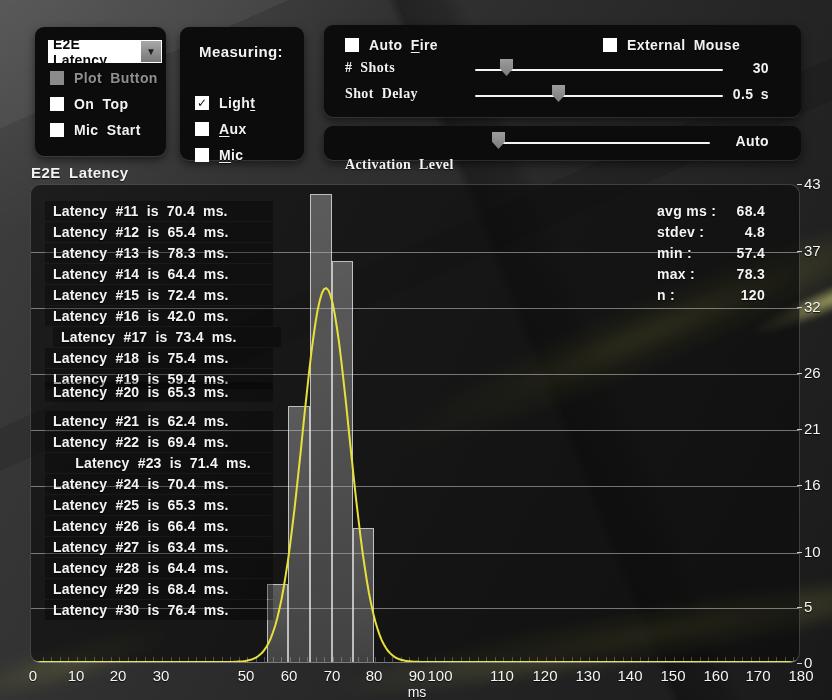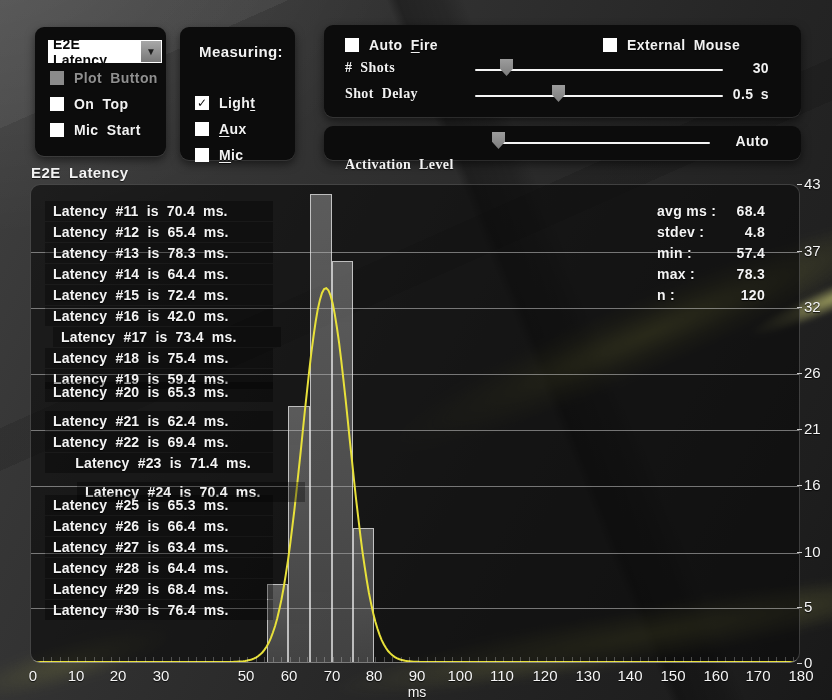--- a/index.html
+++ b/index.html
@@ -21,21 +21,21 @@
   .streakA2 { left:742px; top:284px; width:190px; height:26px; transform:rotate(-23deg);
     background:radial-gradient(closest-side, rgba(228,228,130,0.62), transparent); filter:blur(2px); }
   .streakB { left:330px; top:606px; width:640px; height:56px; transform:rotate(-10deg);
     background:radial-gradient(closest-side, rgba(165,165,75,0.34), transparent); filter:blur(3px); }
   .streakC { left:-40px; top:642px; width:220px; height:42px; transform:rotate(-16deg);
     background:radial-gradient(closest-side, rgba(150,150,66,0.25), transparent); filter:blur(4px); }
 
   .panel { position:absolute; background:#0c0c0c; border-radius:9px;
     box-shadow:0 1px 0 rgba(255,255,255,0.10), 0 4px 10px rgba(0,0,0,0.55); }
   .p-left { left:35px; top:27px; width:131px; height:129px; }
-  .p-measuring { left:180px; top:27px; width:115px; height:133px; }
+  .p-measuring { left:180px; top:27px; width:124px; height:133px; }
   .p-fire { left:324px; top:25px; width:477px; height:92px; }
   .p-act { left:324px; top:126px; width:477px; height:34px; }
 
   .lbl, .slbl, .m-title, .chart-title { color:#f2f2f2; font-size:14px; font-weight:700;
     letter-spacing:0.4px; word-spacing:4px; text-shadow:0 1px 1px rgba(0,0,0,0.7); white-space:nowrap; }
   .lbl u, .slbl u { text-decoration:underline; text-underline-offset:2px; }
 
   
   .dropdown { position:absolute; left:13px; top:13px; width:114px; height:23px; background:#ffffff;
     display:flex; align-items:center; cursor:default; }
@@ -292,21 +292,21 @@
         <div class="logrow" style="top: 79px;">Latency #14 is 64.4 ms.</div>
         <div class="logrow" style="top: 100px;">Latency #15 is 72.4 ms.</div>
         <div class="logrow" style="top: 121px;">Latency #16 is 42.0 ms.</div>
         <div class="logrow" style="top: 142px; margin-left: 8px;">Latency #17 is 73.4 ms.</div>
         <div class="logrow" style="top: 163px;">Latency #18 is 75.4 ms.</div>
         <div class="logrow" style="top: 184px;">Latency #19 is 59.4 ms.</div>
         <div class="logrow" style="top: 197px;">Latency #20 is 65.3 ms.</div>
         <div class="logrow" style="top: 226px;">Latency #21 is 62.4 ms.</div>
         <div class="logrow" style="top: 247px;">Latency #22 is 69.4 ms.</div>
         <div class="logrow" style="top: 268px; text-align: center;">Latency #23 is 71.4 ms.</div>
-        <div class="logrow" style="top: 297px; margin-left: 32px;">Latency #24 is 70.4 ms.</div>
+        <div class="logrow" style="top: 289px;">Latency #24 is 70.4 ms.</div>
         <div class="logrow" style="top: 310px;">Latency #25 is 65.3 ms.</div>
         <div class="logrow" style="top: 331px;">Latency #26 is 66.4 ms.</div>
         <div class="logrow" style="top: 352px;">Latency #27 is 63.4 ms.</div>
         <div class="logrow" style="top: 373px;">Latency #28 is 64.4 ms.</div>
         <div class="logrow" style="top: 394px;">Latency #29 is 68.4 ms.</div>
         <div class="logrow" style="top: 415px;">Latency #30 is 76.4 ms.</div>
       </div>
     <div id="stats">
         <div class="statrow" style="top: 16px;">
           <span class="sl">avg ms :</span>
@@ -355,21 +355,21 @@
       <div class="xlab" style="left: 13px;">0</div>
       <div class="xlab" style="left: 56px;">10</div>
       <div class="xlab" style="left: 98px;">20</div>
       <div class="xlab" style="left: 141px;">30</div>
       <div class="xlab" style="left: 184px; margin-top: 31px;">40</div>
       <div class="xlab" style="left: 226px;">50</div>
       <div class="xlab" style="left: 269px;">60</div>
       <div class="xlab" style="left: 312px;">70</div>
       <div class="xlab" style="left: 354px;">80</div>
       <div class="xlab" style="left: 397px;">90</div>
-      <div class="xlab" style="left: 440px;">100</div>
+      <div class="xlab" style="left: 420px;">100</div>
       <div class="xlab" style="left: 482px;">110</div>
       <div class="xlab" style="left: 525px;">120</div>
       <div class="xlab" style="left: 568px;">130</div>
       <div class="xlab" style="left: 610px;">140</div>
       <div class="xlab" style="left: 653px;">150</div>
       <div class="xlab" style="left: 696px;">160</div>
       <div class="xlab" style="left: 738px;">170</div>
       <div class="xlab" style="left: 781px;">180</div>
     </div>
   <div class="xunit">ms</div>

